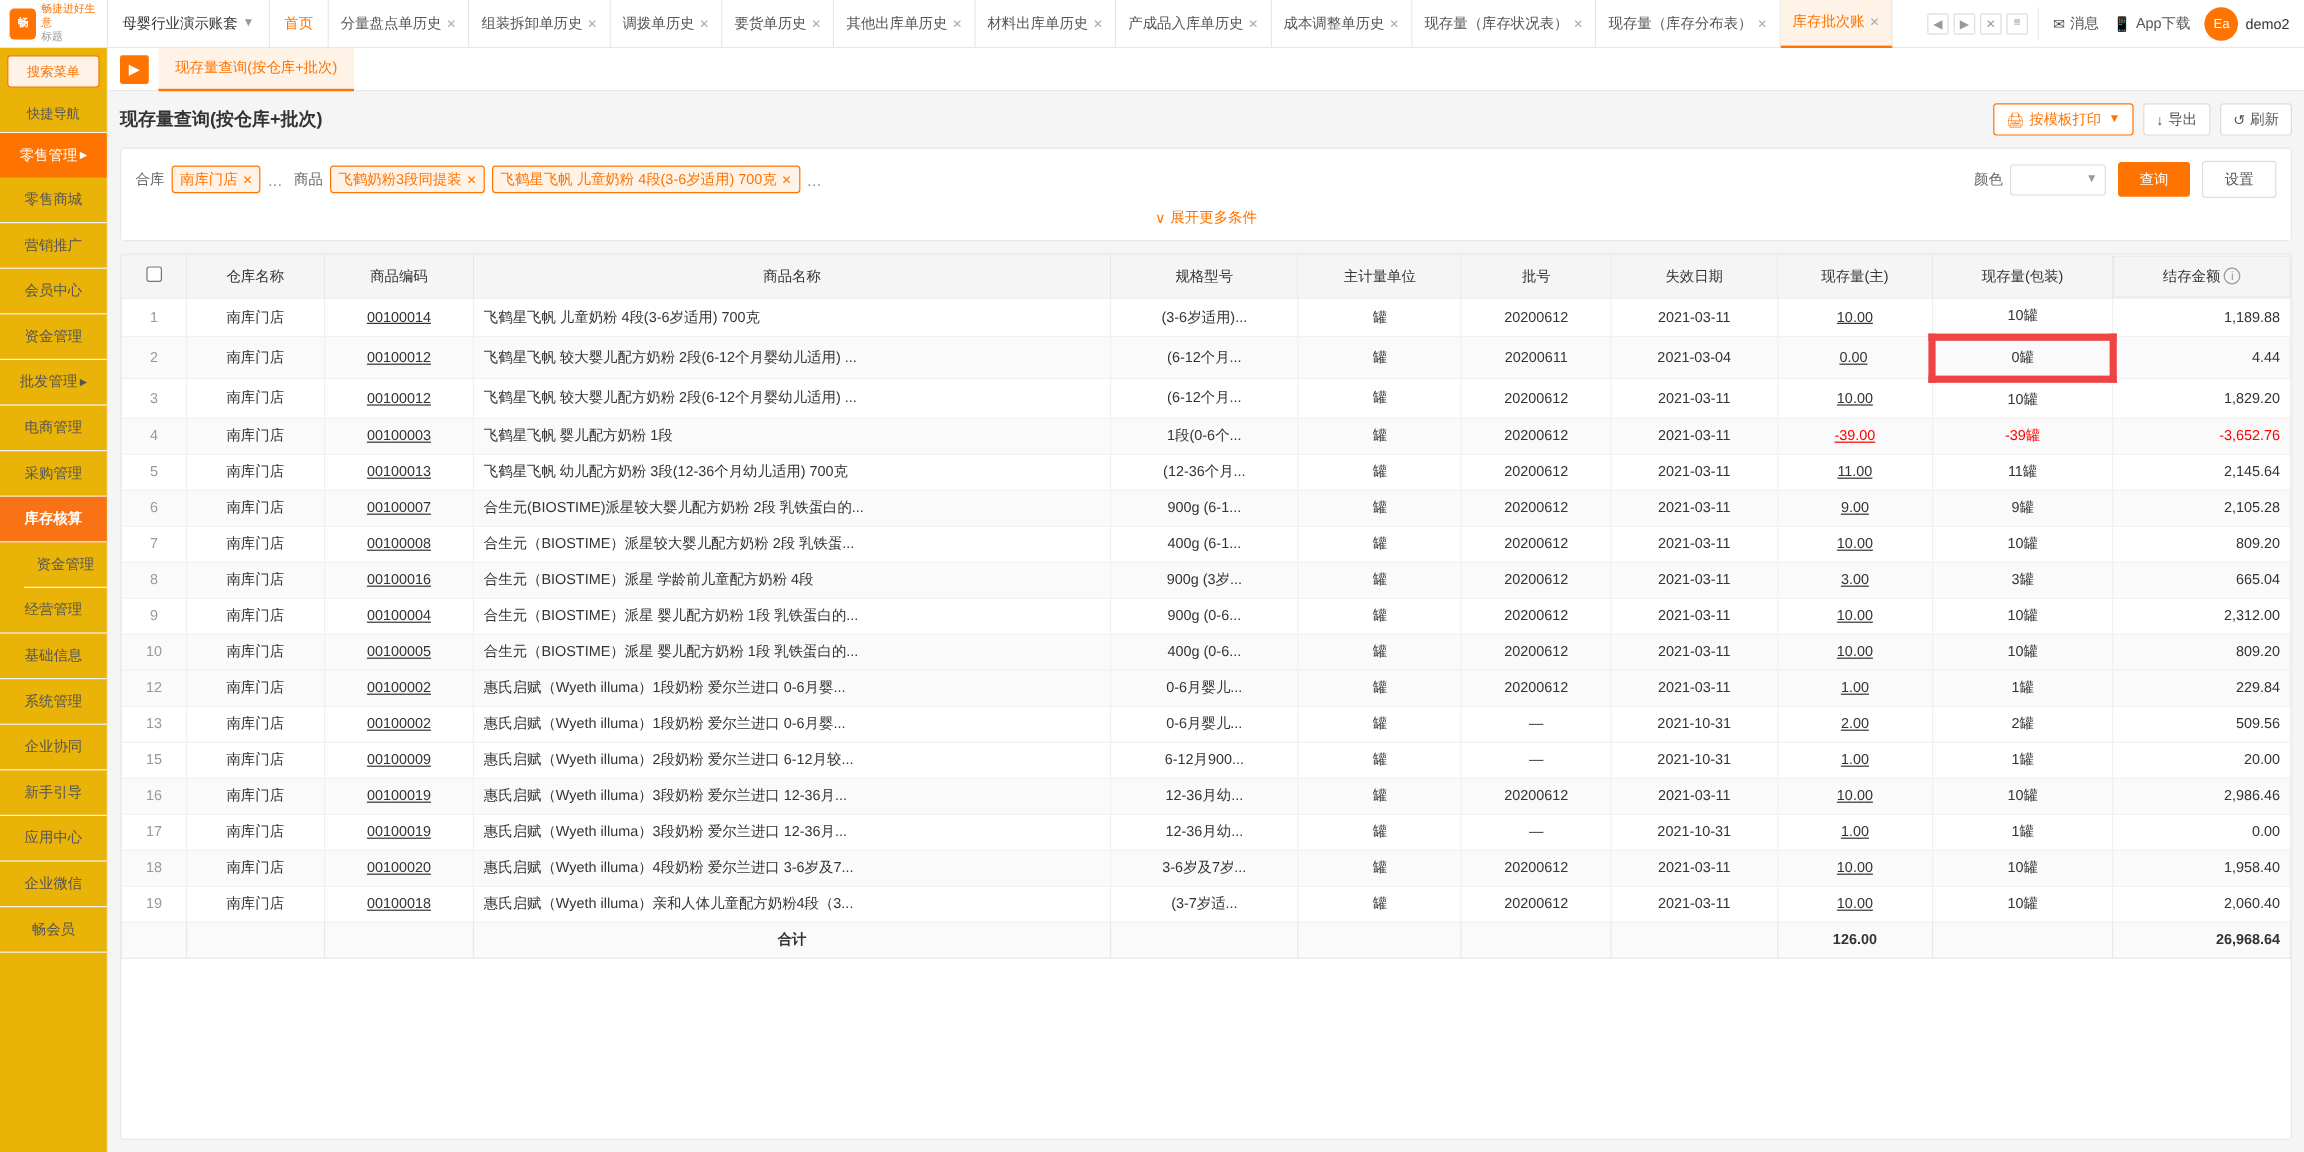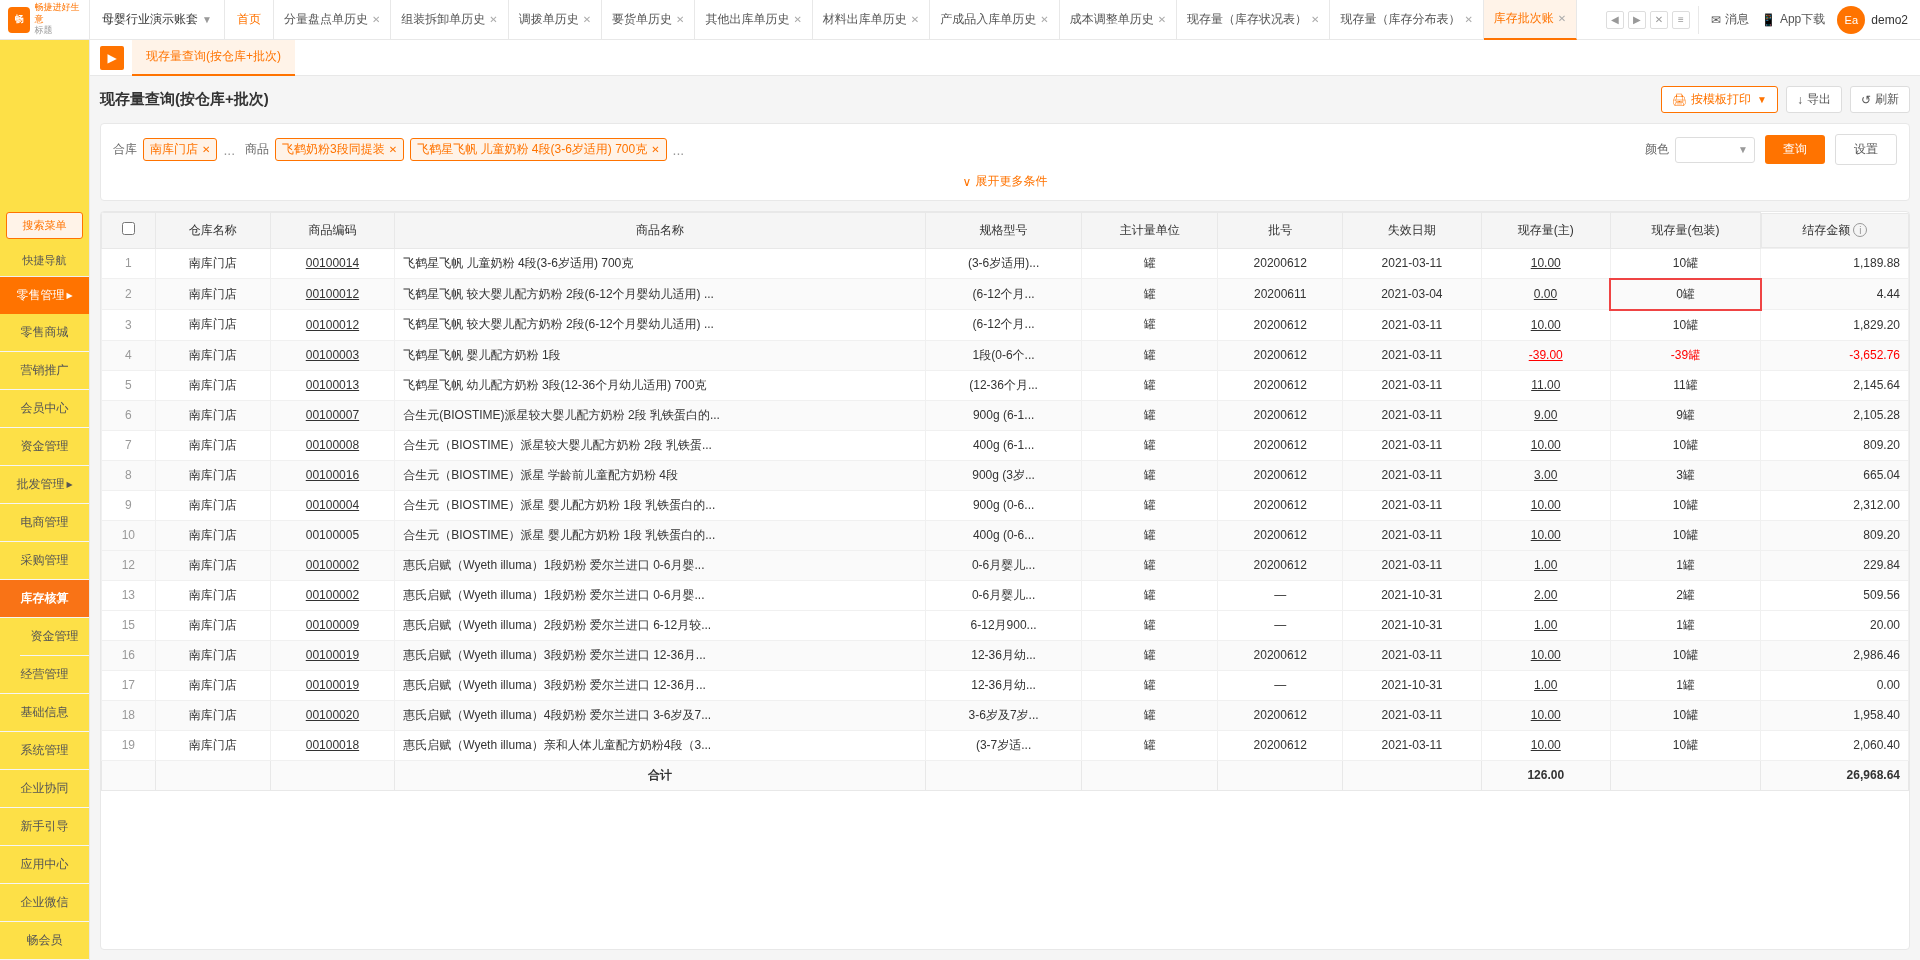--- a/index.html
+++ b/index.html
@@ -98,21 +98,21 @@
     </div>
     <div style="display:flex; align-items:center; gap:6px; cursor:pointer;">
       <div style="width:28px; height:28px; border-radius:50%; background:#ff7300; display:flex; align-items:center; justify-content:center; color:#fff; font-size:11px;">Ea</div>
       <span style="font-size:12px; color:#333;">demo2</span>
     </div>
   </div>
 </div>
 
 <div style="display:flex; height:calc(960px - 40px);">
 
-  <div style="width:90px; background:#fde047; border-right:1px solid #e8e8e8; display:flex; flex-direction:column; overflow-y:auto; flex-shrink:0;justify-content:flex-end;">
+  <div style="width:90px; background:#eab308; border-right:1px solid #e8e8e8; display:flex; flex-direction:column; overflow-y:auto; flex-shrink:0;">
     <div style="padding:6px;">
       <div style="width:100%; padding:5px 4px; background:#fff3e8; border:1px solid #ff7300; border-radius:3px; color:#ff7300; font-size:11px; cursor:pointer; text-align:center;">搜索菜单</div>
     </div>
     <div style="padding:4px 6px; border-bottom:1px solid #f0f0f0;">
       <div style="width:100%; padding:4px; font-size:11px; color:#555; text-align:center; cursor:pointer;">快捷导航</div>
     </div>
     <div style="padding:10px 6px; text-align:center; cursor:pointer; font-size:12px; background:#ff7300; color:#fff; display:flex; align-items:center; justify-content:center; gap:2px;">
       <span>零售管理</span>
       <span style="font-size:8px;">▶</span>
     </div>
@@ -256,21 +256,21 @@
               <tr style="border-bottom: 1px solid rgb(240, 240, 240); background: rgb(250, 250, 250);">
     <td style="padding:6px 8px; border:1px solid #f0f0f0; text-align:center; color:#999;">2</td>
     <td style="padding:6px 8px; border:1px solid #f0f0f0; text-align:center;">南库门店</td>
     <td style="padding:6px 8px; border:1px solid #f0f0f0; text-align:center; text-decoration:underline; cursor:pointer; color:#333;">00100012</td>
     <td style="padding:6px 8px; border:1px solid #f0f0f0; text-align:left; max-width:300px; overflow:hidden; text-overflow:ellipsis;">飞鹤星飞帆 较大婴儿配方奶粉 2段(6-12个月婴幼儿适用) ...</td>
     <td style="padding:6px 8px; border:1px solid #f0f0f0; text-align:center;">(6-12个月...</td>
     <td style="padding:6px 8px; border:1px solid #f0f0f0; text-align:center;">罐</td>
     <td style="padding:6px 8px; border:1px solid #f0f0f0; text-align:center;">20200611</td>
     <td style="padding:6px 8px; border:1px solid #f0f0f0; text-align:center;">2021-03-04</td>
     <td style="padding:6px 8px; border:1px solid #f0f0f0; text-align:center; text-decoration:underline; cursor:pointer; ">0.00</td>
-    <td style="padding:6px 8px; border:2px solid #ef4444; text-align:center; ">0罐</td>
+    <td style="padding:6px 8px; border:6px solid #ef4444; text-align:center; ">0罐</td>
     <td style="padding:6px 8px; border:1px solid #f0f0f0; text-align:right; ">4.44</td>
   </tr>
               <tr style="border-bottom: 1px solid rgb(240, 240, 240); background: rgb(255, 255, 255);">
     <td style="padding:6px 8px; border:1px solid #f0f0f0; text-align:center; color:#999;">3</td>
     <td style="padding:6px 8px; border:1px solid #f0f0f0; text-align:center;">南库门店</td>
     <td style="padding:6px 8px; border:1px solid #f0f0f0; text-align:center; text-decoration:underline; cursor:pointer; color:#333;">00100012</td>
     <td style="padding:6px 8px; border:1px solid #f0f0f0; text-align:left; max-width:300px; overflow:hidden; text-overflow:ellipsis;">飞鹤星飞帆 较大婴儿配方奶粉 2段(6-12个月婴幼儿适用) ...</td>
     <td style="padding:6px 8px; border:1px solid #f0f0f0; text-align:center;">(6-12个月...</td>
     <td style="padding:6px 8px; border:1px solid #f0f0f0; text-align:center;">罐</td>
     <td style="padding:6px 8px; border:1px solid #f0f0f0; text-align:center;">20200612</td>
@@ -353,21 +353,21 @@
     <td style="padding:6px 8px; border:1px solid #f0f0f0; text-align:center;">罐</td>
     <td style="padding:6px 8px; border:1px solid #f0f0f0; text-align:center;">20200612</td>
     <td style="padding:6px 8px; border:1px solid #f0f0f0; text-align:center;">2021-03-11</td>
     <td style="padding:6px 8px; border:1px solid #f0f0f0; text-align:center; text-decoration:underline; cursor:pointer; ">10.00</td>
     <td style="padding:6px 8px; border:1px solid #f0f0f0; text-align:center; ">10罐</td>
     <td style="padding:6px 8px; border:1px solid #f0f0f0; text-align:right; ">2,312.00</td>
   </tr>
               <tr style="border-bottom: 1px solid rgb(240, 240, 240); background: rgb(250, 250, 250);">
     <td style="padding:6px 8px; border:1px solid #f0f0f0; text-align:center; color:#999;">10</td>
     <td style="padding:6px 8px; border:1px solid #f0f0f0; text-align:center;">南库门店</td>
-    <td style="padding:6px 8px; border:1px solid #f0f0f0; text-align:center; cursor:pointer; color:#333;">00100005</td>
+    <td style="padding:6px 8px; border:1px solid #f0f0f0; text-align:center; text-decoration:underline; cursor:pointer; color:#333;">00100005</td>
     <td style="padding:6px 8px; border:1px solid #f0f0f0; text-align:left; max-width:300px; overflow:hidden; text-overflow:ellipsis;">合生元（BIOSTIME）派星 婴儿配方奶粉 1段 乳铁蛋白的...</td>
     <td style="padding:6px 8px; border:1px solid #f0f0f0; text-align:center;">400g (0-6...</td>
     <td style="padding:6px 8px; border:1px solid #f0f0f0; text-align:center;">罐</td>
     <td style="padding:6px 8px; border:1px solid #f0f0f0; text-align:center;">20200612</td>
     <td style="padding:6px 8px; border:1px solid #f0f0f0; text-align:center;">2021-03-11</td>
     <td style="padding:6px 8px; border:1px solid #f0f0f0; text-align:center; text-decoration:underline; cursor:pointer; ">10.00</td>
     <td style="padding:6px 8px; border:1px solid #f0f0f0; text-align:center; ">10罐</td>
     <td style="padding:6px 8px; border:1px solid #f0f0f0; text-align:right; ">809.20</td>
   </tr>
               <tr style="border-bottom: 1px solid rgb(240, 240, 240); background: rgb(250, 250, 250);">

